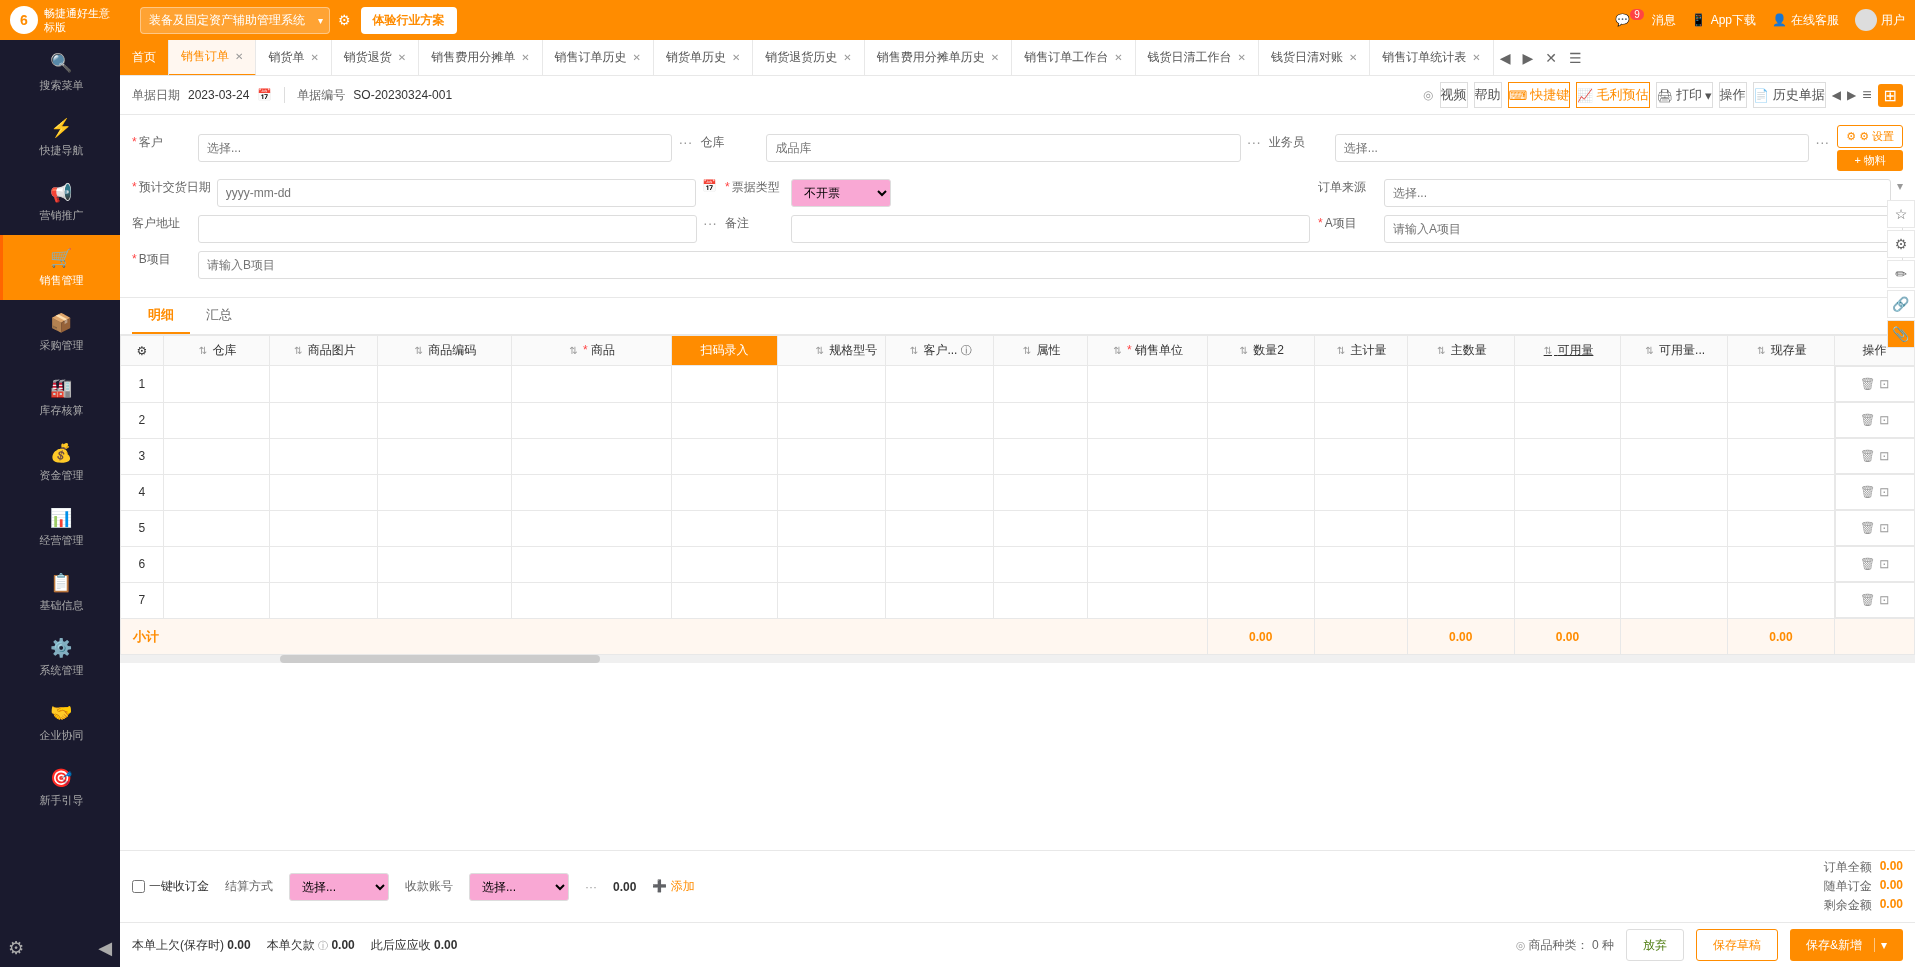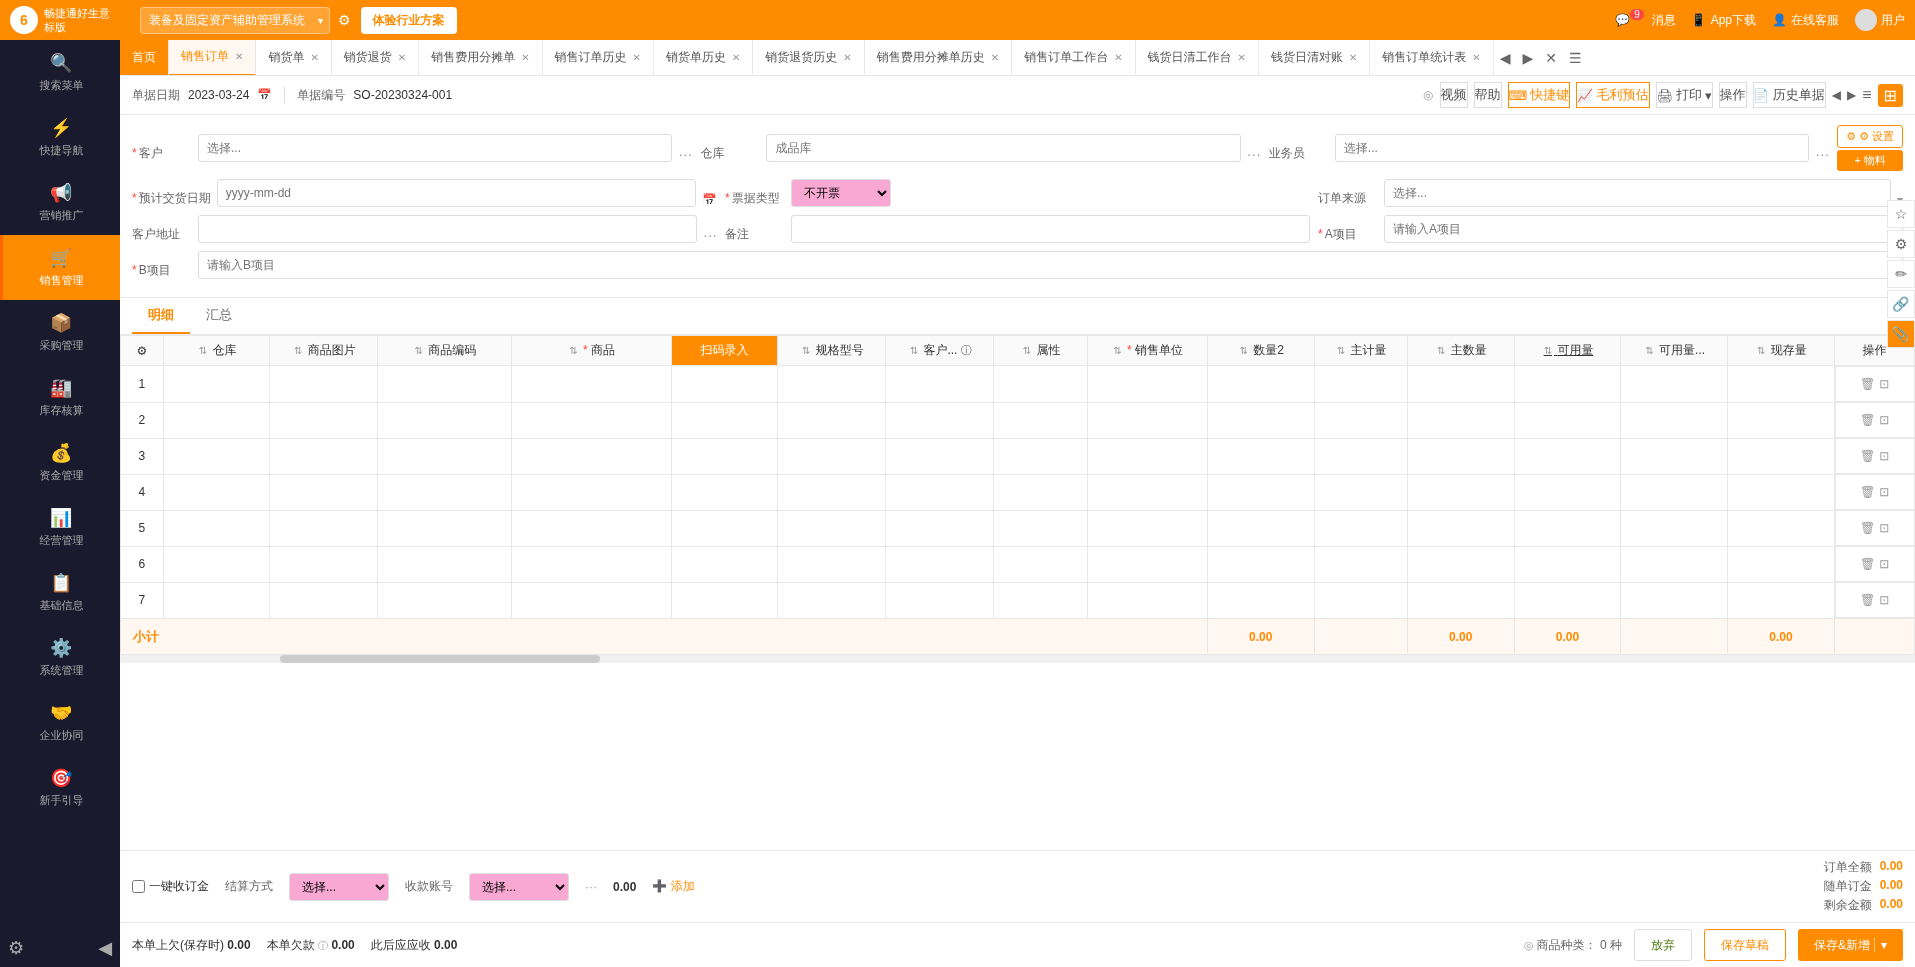--- a/index.html
+++ b/index.html
@@ -167,21 +167,21 @@
       flex-shrink: 0;
     }
     .form-row {
       display: flex;
       align-items: center;
       gap: 8px;
       margin-bottom: 8px;
     }
     .form-field {
       display: flex;
-      align-items: flex-end;
+      align-items: flex-start;
       gap: 6px;
       flex: 1;
     }
     .form-label {
       color: #666;
       font-size: 12px;
       white-space: nowrap;
       min-width: 60px;
     }
     .form-label.required::before { content: '*'; color: #ff4444; margin-right: 2px; }
@@ -307,21 +307,21 @@
     }
     .btn-save-new {
       height: 32px;
       padding: 0 16px;
       border: none;
       border-radius: 3px;
       background: #ff8c00;
       cursor: pointer;
       font-size: 12px;
       color: white;
-      display: flex; align-items: center; gap: 4px;
+      display: flex; align-items: center; gap: 12px;
     }
     .scrollbar-area {
       height: 8px;
       background: #f0f0f0;
       position: relative;
     }
     .scrollbar-thumb {
       height: 8px;
       width: 320px;
       background: #ccc;
@@ -630,21 +630,21 @@
             <span>商品编码</span>
           </th>
           <th style="width:120px;">
             <span class="sort-icon">⇅</span>
             <span class="required-star">*</span>
             <span>商品</span>
           </th>
           <th style="width:80px; background:#ff8c00;color:white;">
             <span>扫码录入</span>
           </th>
-          <th style="width:80px;">
+          <th style="width:80px;text-align:right;">
             <span class="sort-icon">⇅</span>
             <span>规格型号</span>
           </th>
           <th style="width:80px;">
             <span class="sort-icon">⇅</span>
             <span>客户...</span>
             <span style="color:#666;font-size:11px;">ⓘ</span>
           </th>
           <th style="width:70px;">
             <span class="sort-icon">⇅</span>

